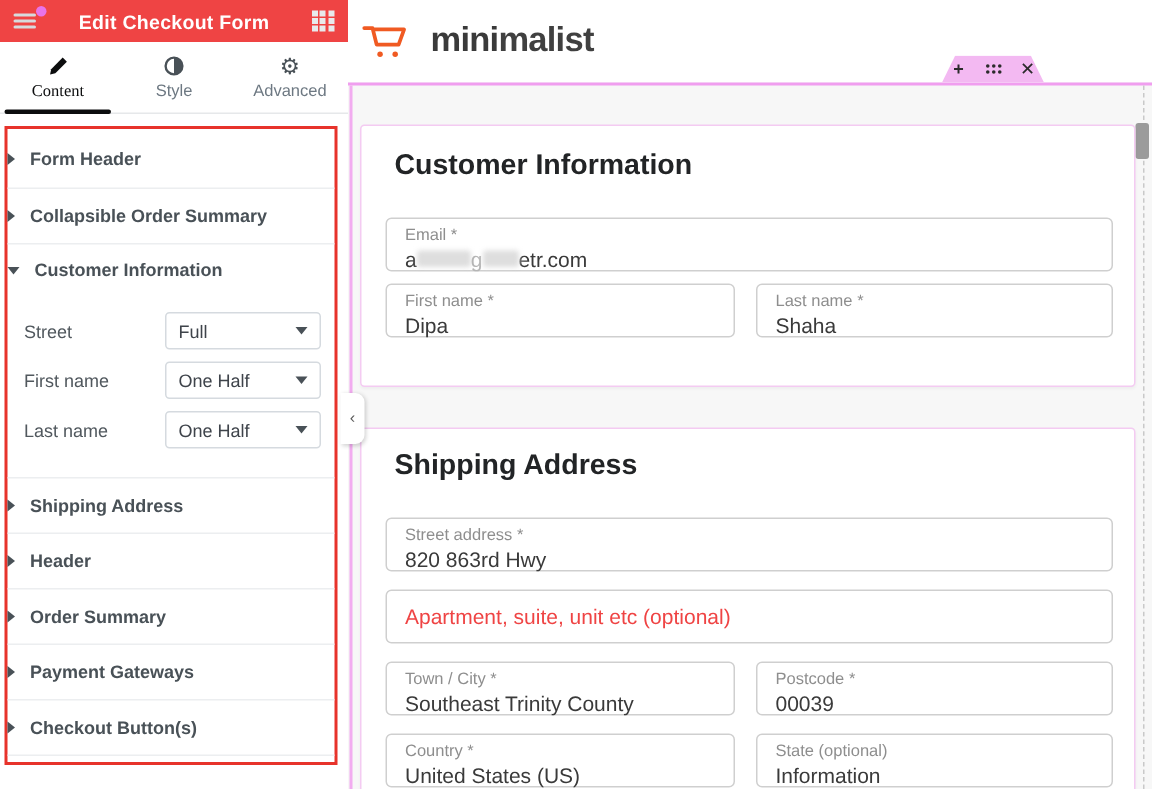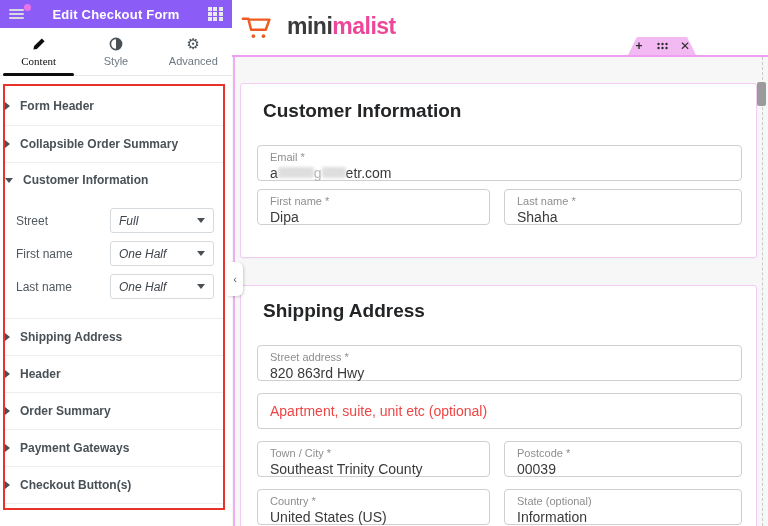--- a/index.html
+++ b/index.html
@@ -2,21 +2,21 @@
 <html><head>
 <meta charset="utf-8">
 <style>
   * { margin:0; padding:0; box-sizing:border-box; }
   html,body { background:#ffffff; }
   body { font-family:"Liberation Sans","DejaVu Sans",sans-serif; }
   .app { position:relative; width:768px; height:526px; overflow:hidden; background:#ffffff; }
 
   
   .panel { position:absolute; left:0; top:0; width:232px; height:526px; background:#ffffff; }
-  .panel-header { position:absolute; left:0; top:0; width:232px; height:28px; background:#8b5cf6;
+  .panel-header { position:absolute; left:0; top:0; width:232px; height:28px; background:#ef4444;
                   display:flex; align-items:center; justify-content:space-between; padding:0 9px; }
   .hamburger { position:relative; width:15px; height:11px; display:flex; flex-direction:column; justify-content:space-between; cursor:pointer; }
   .hamburger i { display:block; height:2.4px; background:#d7dadd; border-radius:1px; }
   .notif-dot { position:absolute; right:-7px; top:-5px; width:7px; height:7px; border-radius:50%; background:#E973E9; }
   .panel-title { color:#ffffff; font-size:13px; font-weight:bold; letter-spacing:.2px; }
   .apps-icon { width:15px; height:15px; display:grid; grid-template-columns:repeat(3,4px); grid-template-rows:repeat(3,4px); gap:1.4px; cursor:pointer; }
   .apps-icon i { background:#e8eaec; }
 
   .tabs { position:absolute; left:0; top:28px; width:232px; height:48px; display:flex; border-bottom:1px solid #e6e8ea; background:#fff; }
   .tab { flex:1; display:flex; flex-direction:column; align-items:center; justify-content:center; gap:3px; position:relative; cursor:pointer; }
@@ -31,30 +31,30 @@
               border-bottom:1px solid #eceef0; font-size:12px; font-weight:bold; color:#495157; cursor:pointer; }
   .acc-item.first { height:40px; }
   .acc-item.exp-header { border-bottom:none; height:34px; }
   .tri-right { width:0; height:0; border-top:4px solid transparent; border-bottom:4px solid transparent; border-left:5px solid #495157; }
   .tri-down  { width:0; height:0; border-left:4px solid transparent; border-right:4px solid transparent; border-top:5px solid #495157; }
 
   .controls { height:122px; border-bottom:1px solid #eceef0; padding-top:11px; }
   .ctl-row { display:flex; align-items:center; justify-content:space-between; height:25px; margin:0 9px 8px 11px; }
   .ctl-label { font-size:12px; color:#51585e; }
   .ctl-select { width:104px; height:25px; border:1px solid #d5dadf; border-radius:3px; background:#fff;
-                display:flex; align-items:center; justify-content:space-between; padding:0 8px; cursor:pointer;font-style:italic; }
+                display:flex; align-items:center; justify-content:space-between; padding:0 8px; cursor:pointer; }
   .ctl-select .ctl-value { font-size:12px; color:#3f444b; }
   .caret-down { width:0; height:0; border-left:4px solid transparent; border-right:4px solid transparent; border-top:5px solid #495157; }
 
   
   .preview { position:absolute; left:232px; top:0; width:536px; height:526px; background:#f7f7f7; }
   .topbar { position:absolute; left:0; top:0; width:536px; height:55px; background:#ffffff; }
   .logo { position:absolute; left:9px; top:12px; display:flex; align-items:center; gap:13px; }
   .logo-text { font-size:23px; font-weight:bold; letter-spacing:-0.5px; color:#3a3a3a; }
-  .logo-text .orange { color:#ec4899; }
+  .logo-text .orange { color:#404040; }
 
   .pink-line { position:absolute; left:0; top:55px; width:536px; height:2px; background:#F09EEF; }
   .handle { position:absolute; left:396px; top:37px; width:68px; height:18px; background:#F3B9F2;
             clip-path:polygon(13% 0,87% 0,100% 100%,0 100%);
             display:flex; align-items:center; justify-content:center; gap:11px; }
   .handle-btn { display:flex; align-items:center; justify-content:center; width:12px; height:12px; cursor:pointer;
                 color:#2b2b2b; font-size:12px; font-weight:bold; line-height:12px; }
 
   .left-pink-edge { position:absolute; left:1px; top:57px; width:2px; height:469px; background:#F2ACF0; }
 

